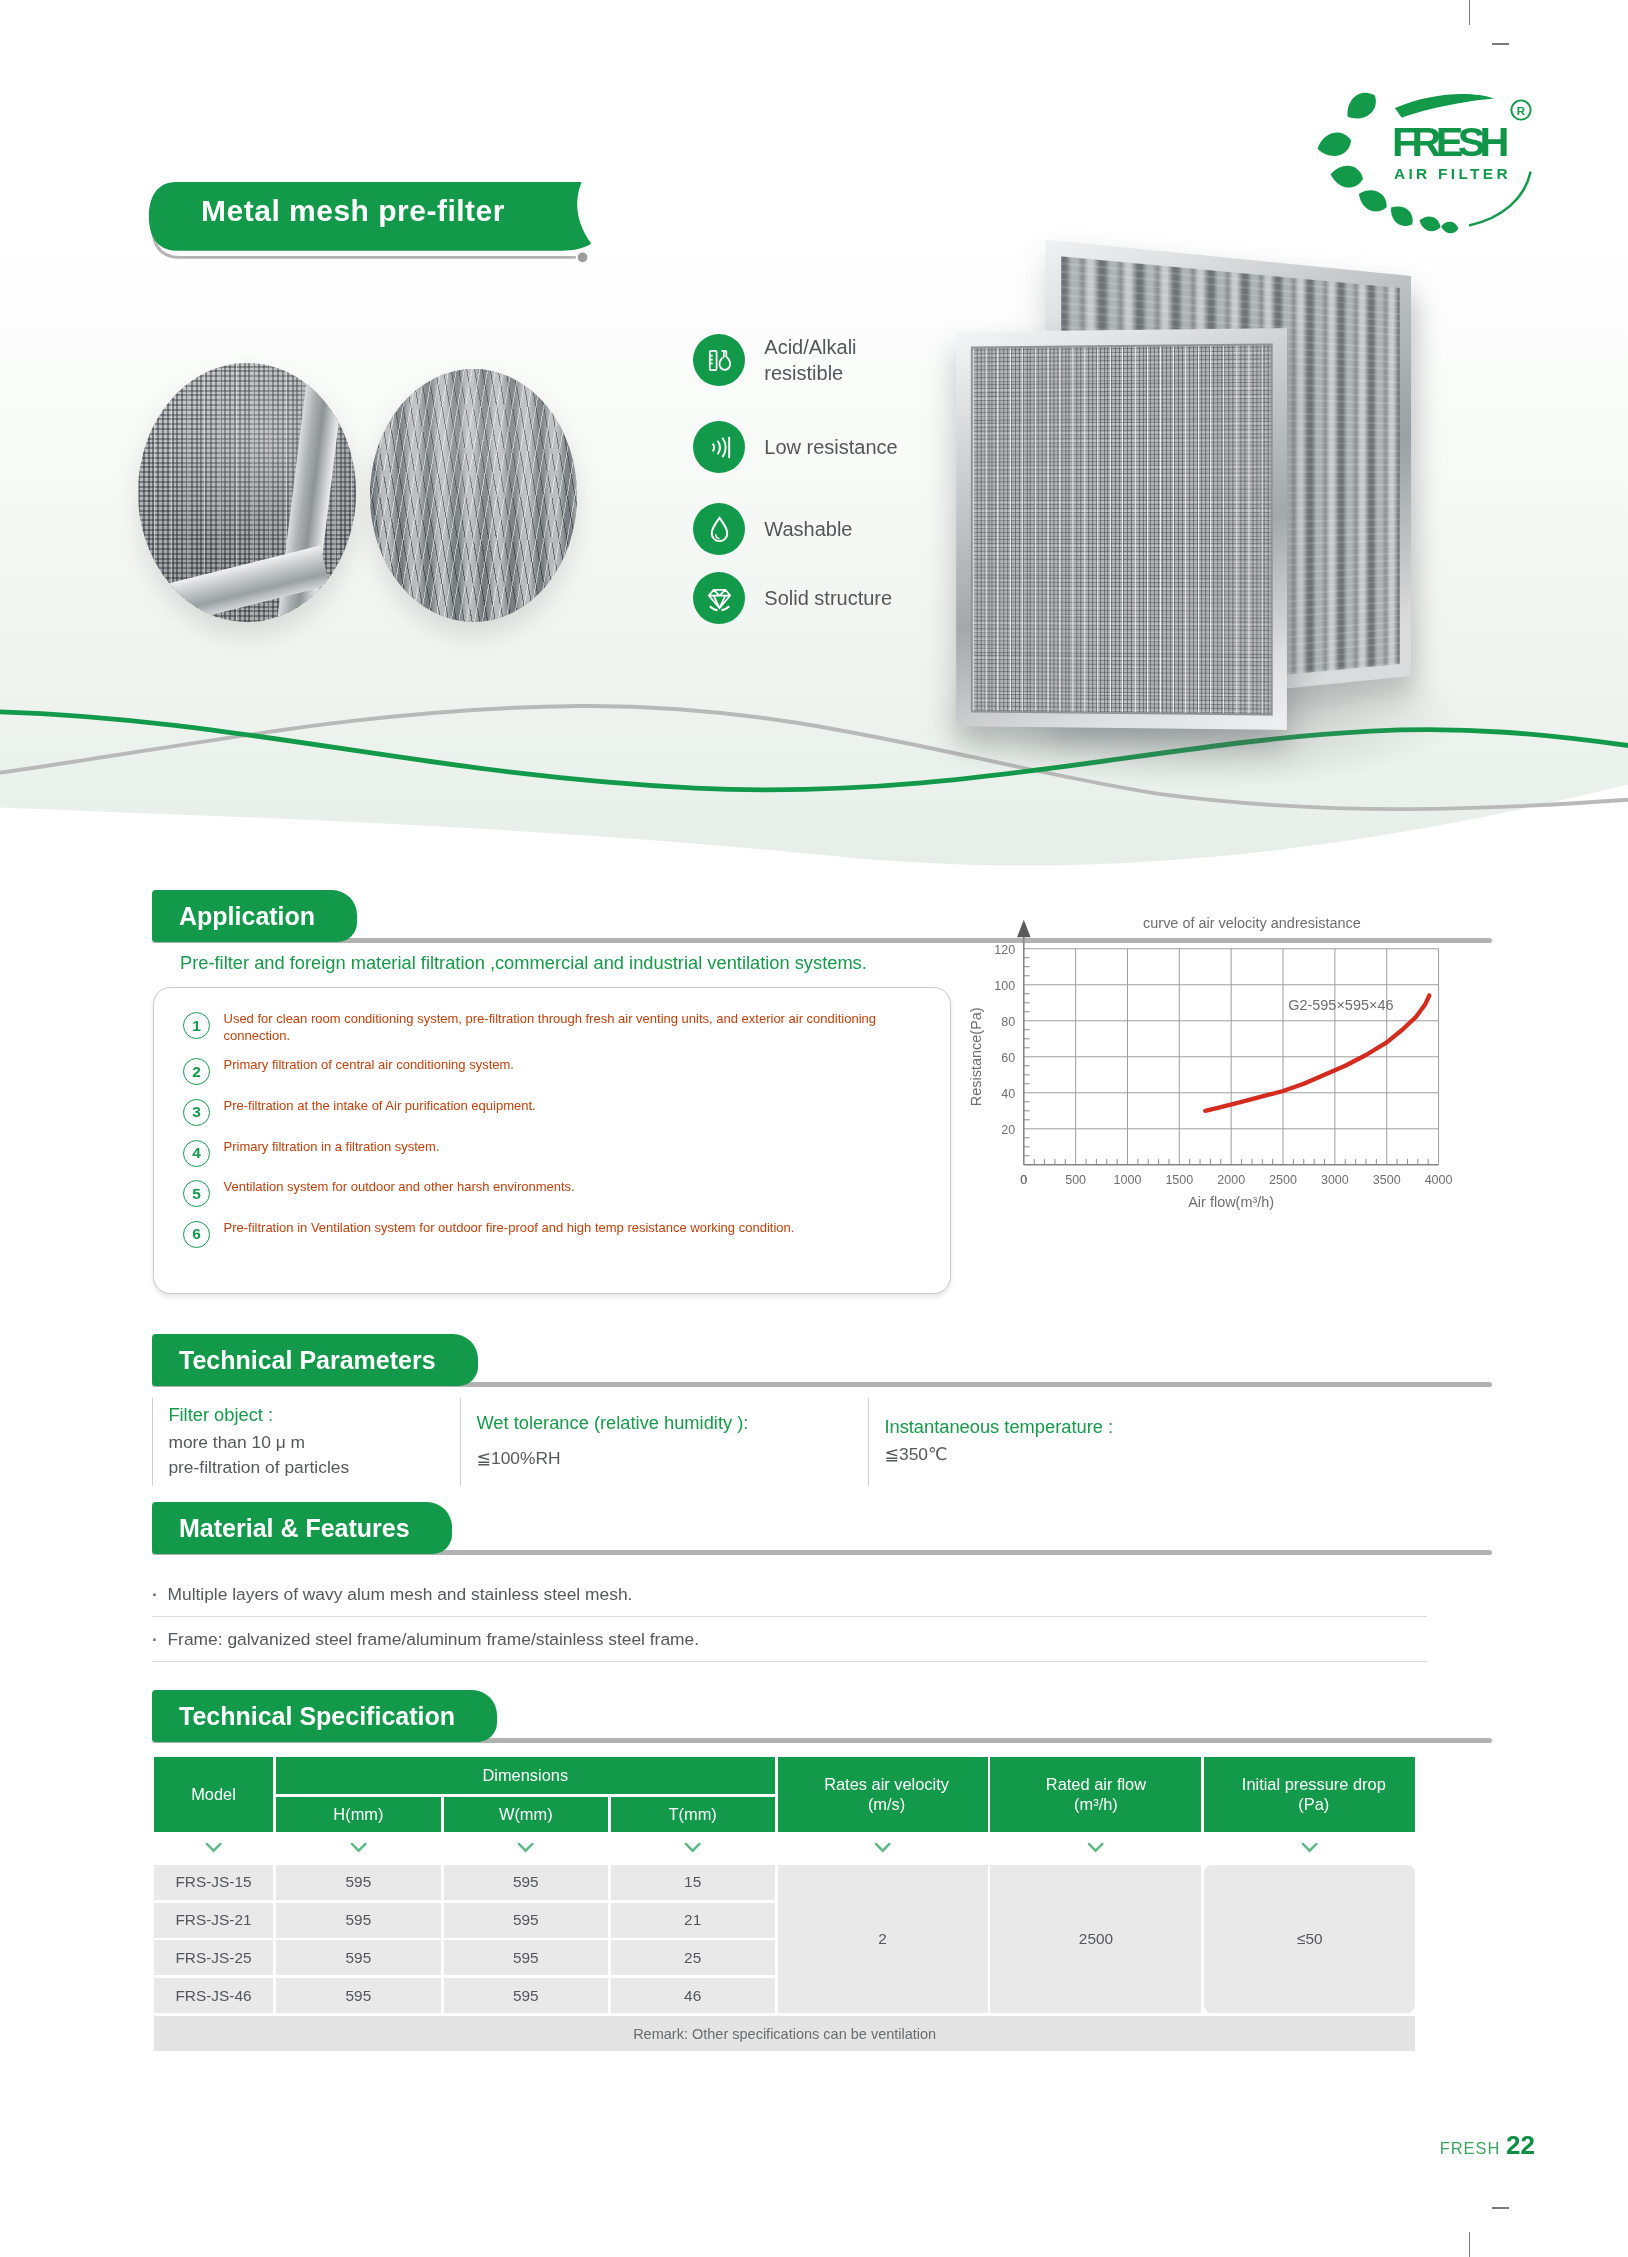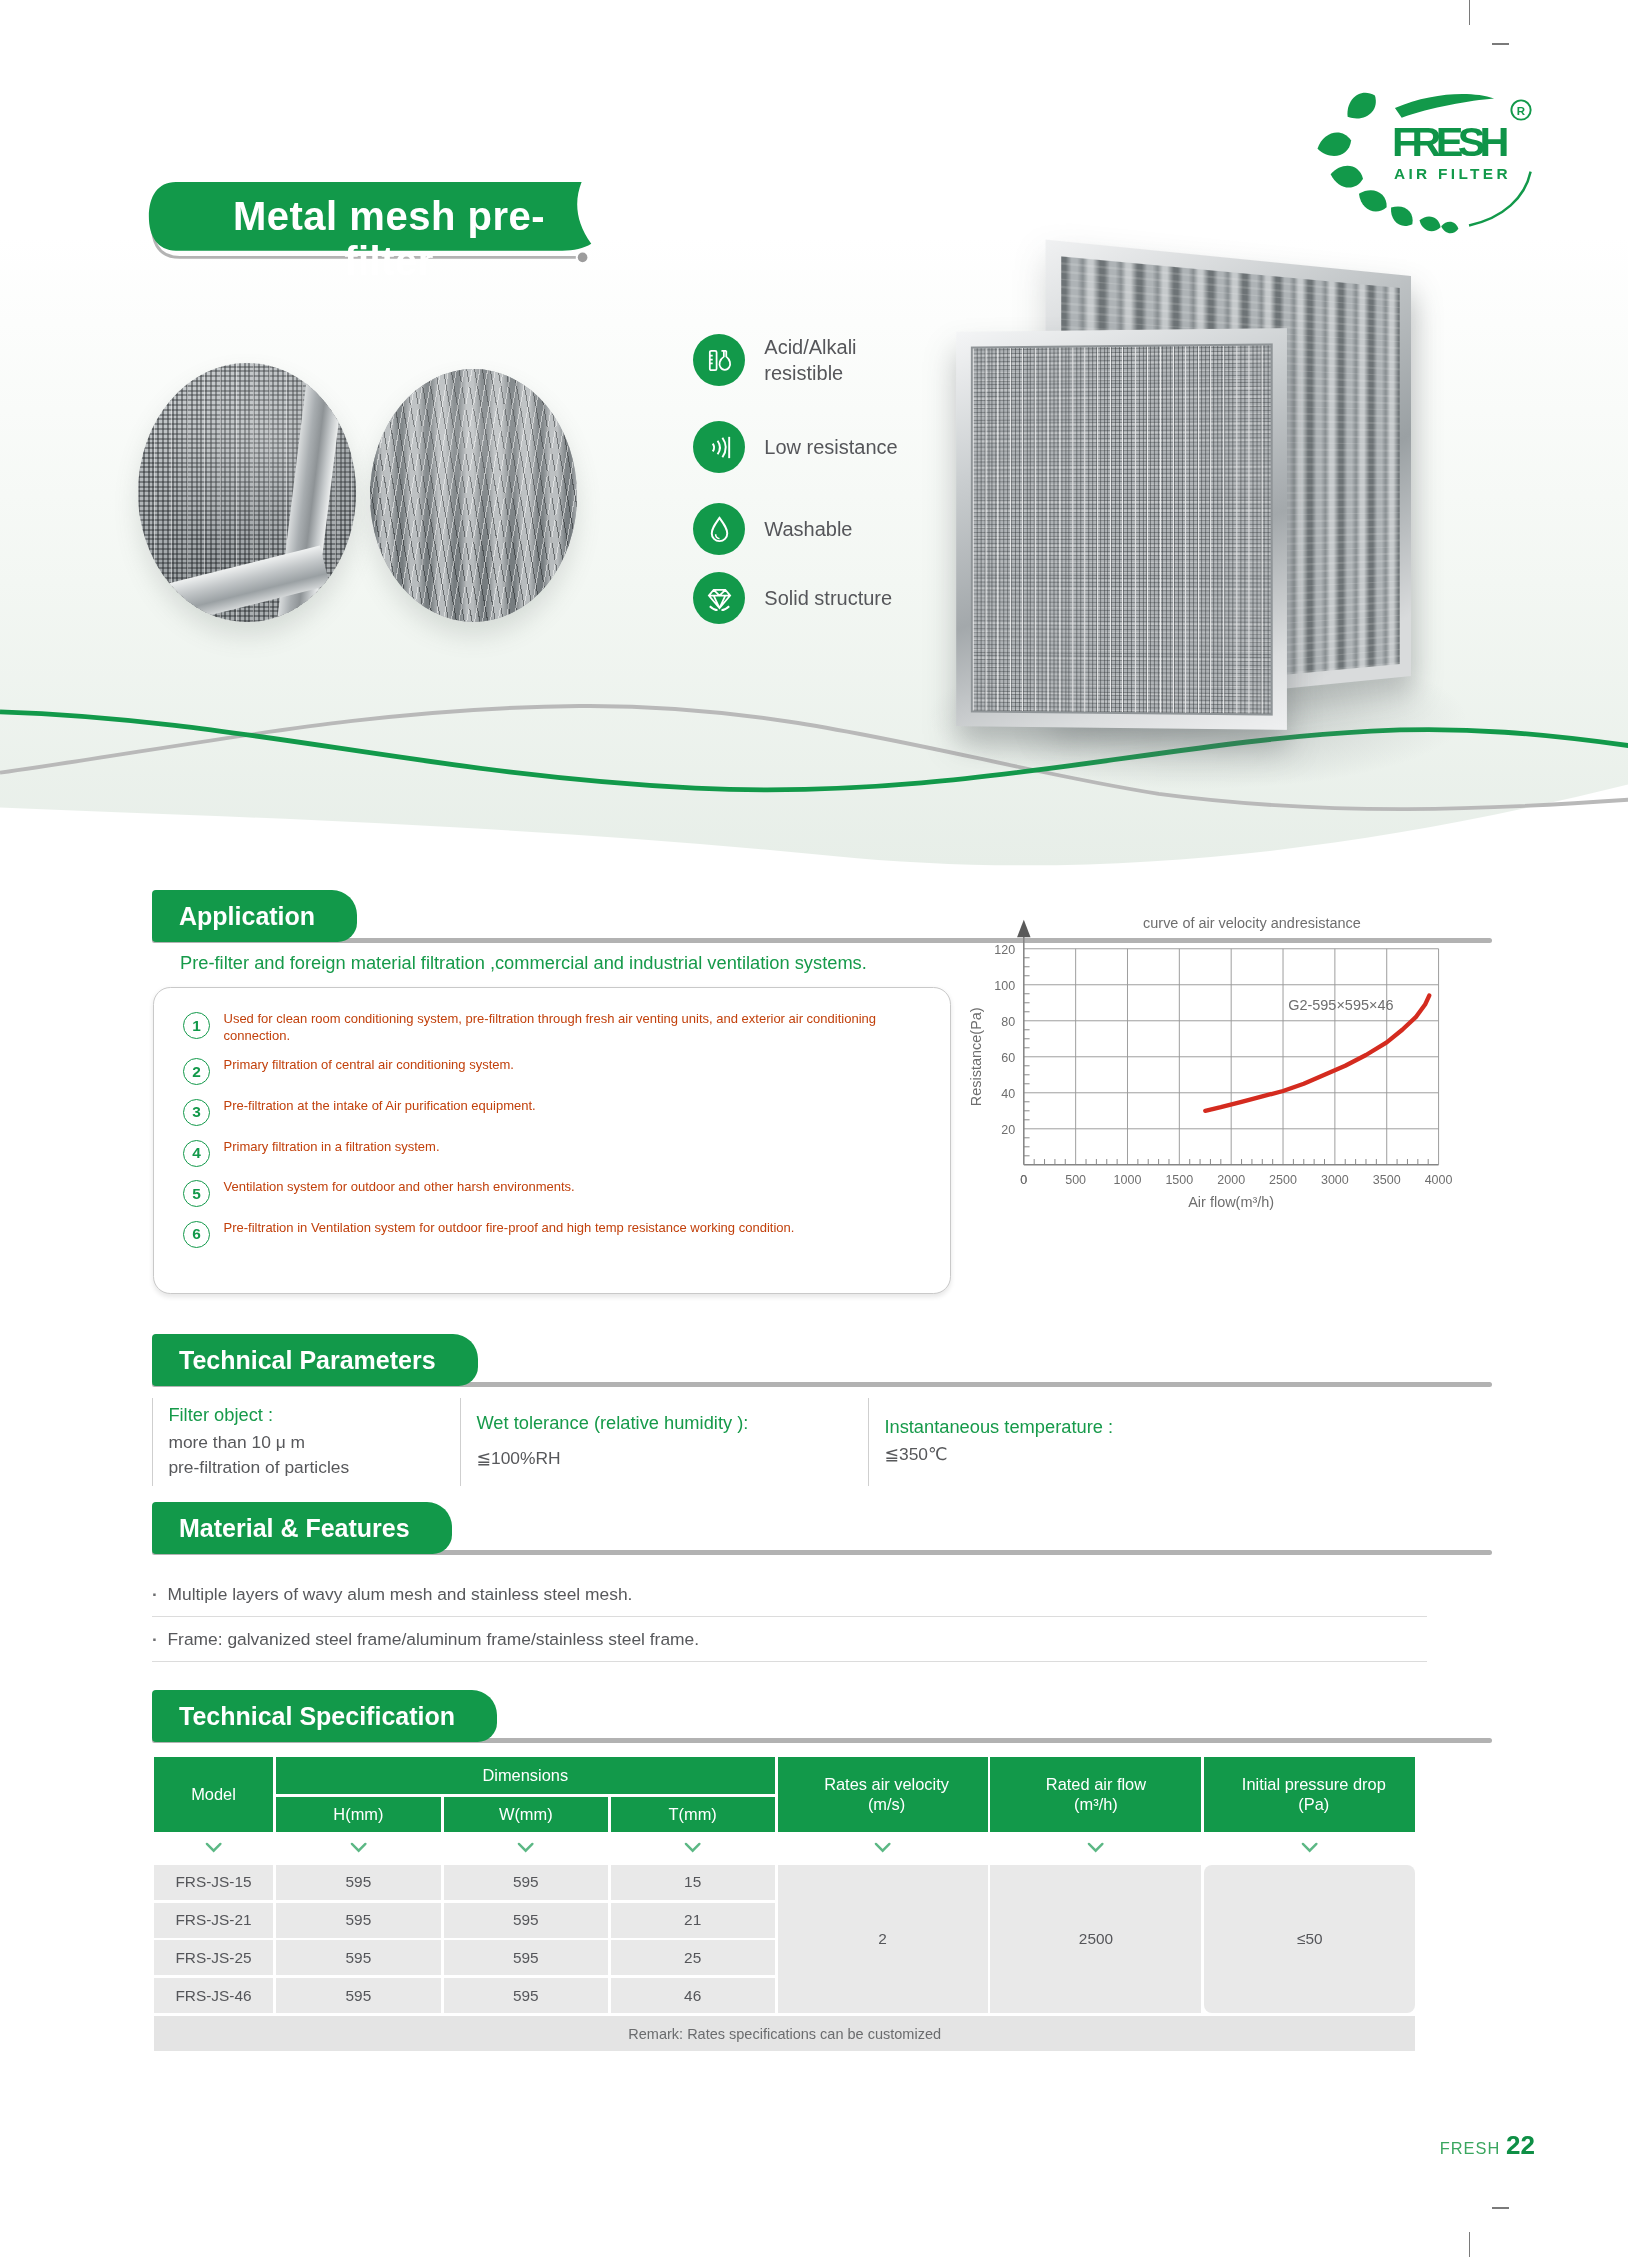--- a/index.html
+++ b/index.html
@@ -12,22 +12,22 @@
   html,body{margin:0;padding:0;background:#fff;}
   .page{position:relative;width:1629px;height:2257px;background:#fff;overflow:hidden;
         font-family:"Liberation Sans",sans-serif;color:var(--gray-text);}
   .abs{position:absolute;}
 
   
   .hero-bg{position:absolute;left:0;top:0;z-index:0;}
 
   
   .title-banner{left:145px;top:180px;width:454px;height:92px;z-index:3;}
-  .title-banner .t-text{position:absolute;left:51px;top:13.5px;width:386px;text-align:center;
-    color:#fff;font-size:40px;font-weight:bold;letter-spacing:0.5px;}
+  .title-banner .t-text{position:absolute;left:15px;top:13.5px;width:386px;text-align:center;
+    color:#fff;font-size:30px;font-weight:bold;letter-spacing:0.5px;}
 
   
   .logo{left:1284px;top:85px;width:270px;height:154px;z-index:3;}
 
   
   .circle{border-radius:50%;overflow:hidden;z-index:2;box-shadow:0 13.5px 25px rgba(90,100,95,.18);}
   .circle-left{left:138px;top:363px;width:218px;height:259px;}
   .circle-right{left:370px;top:369px;width:207px;height:253px;}
   .c-mesh{position:absolute;inset:0;
     background:
@@ -487,21 +487,21 @@
 
     <div class="td" style="grid-column:1;grid-row:7">FRS-JS-46</div>
     <div class="td" style="grid-column:2;grid-row:7">595</div>
     <div class="td" style="grid-column:3;grid-row:7">595</div>
     <div class="td" style="grid-column:4;grid-row:7">46</div>
 
     <div class="td m-vel">2</div>
     <div class="td m-air">2500</div>
     <div class="td m-press">≤50</div>
 
-    <div class="remark">Remark: Rates specifications can be customized</div>
+    <div class="remark">Remark: Other specifications can be ventilation</div>
   </div>
 
   <div class="abs footer">
     <span class="f-brand">FRESH</span><span class="f-page">22</span>
   </div>
 
   <div class="abs crop crop-v1"></div>
   <div class="abs crop crop-h1"></div>
   <div class="abs crop crop-v2"></div>
   <div class="abs crop crop-h2"></div>

